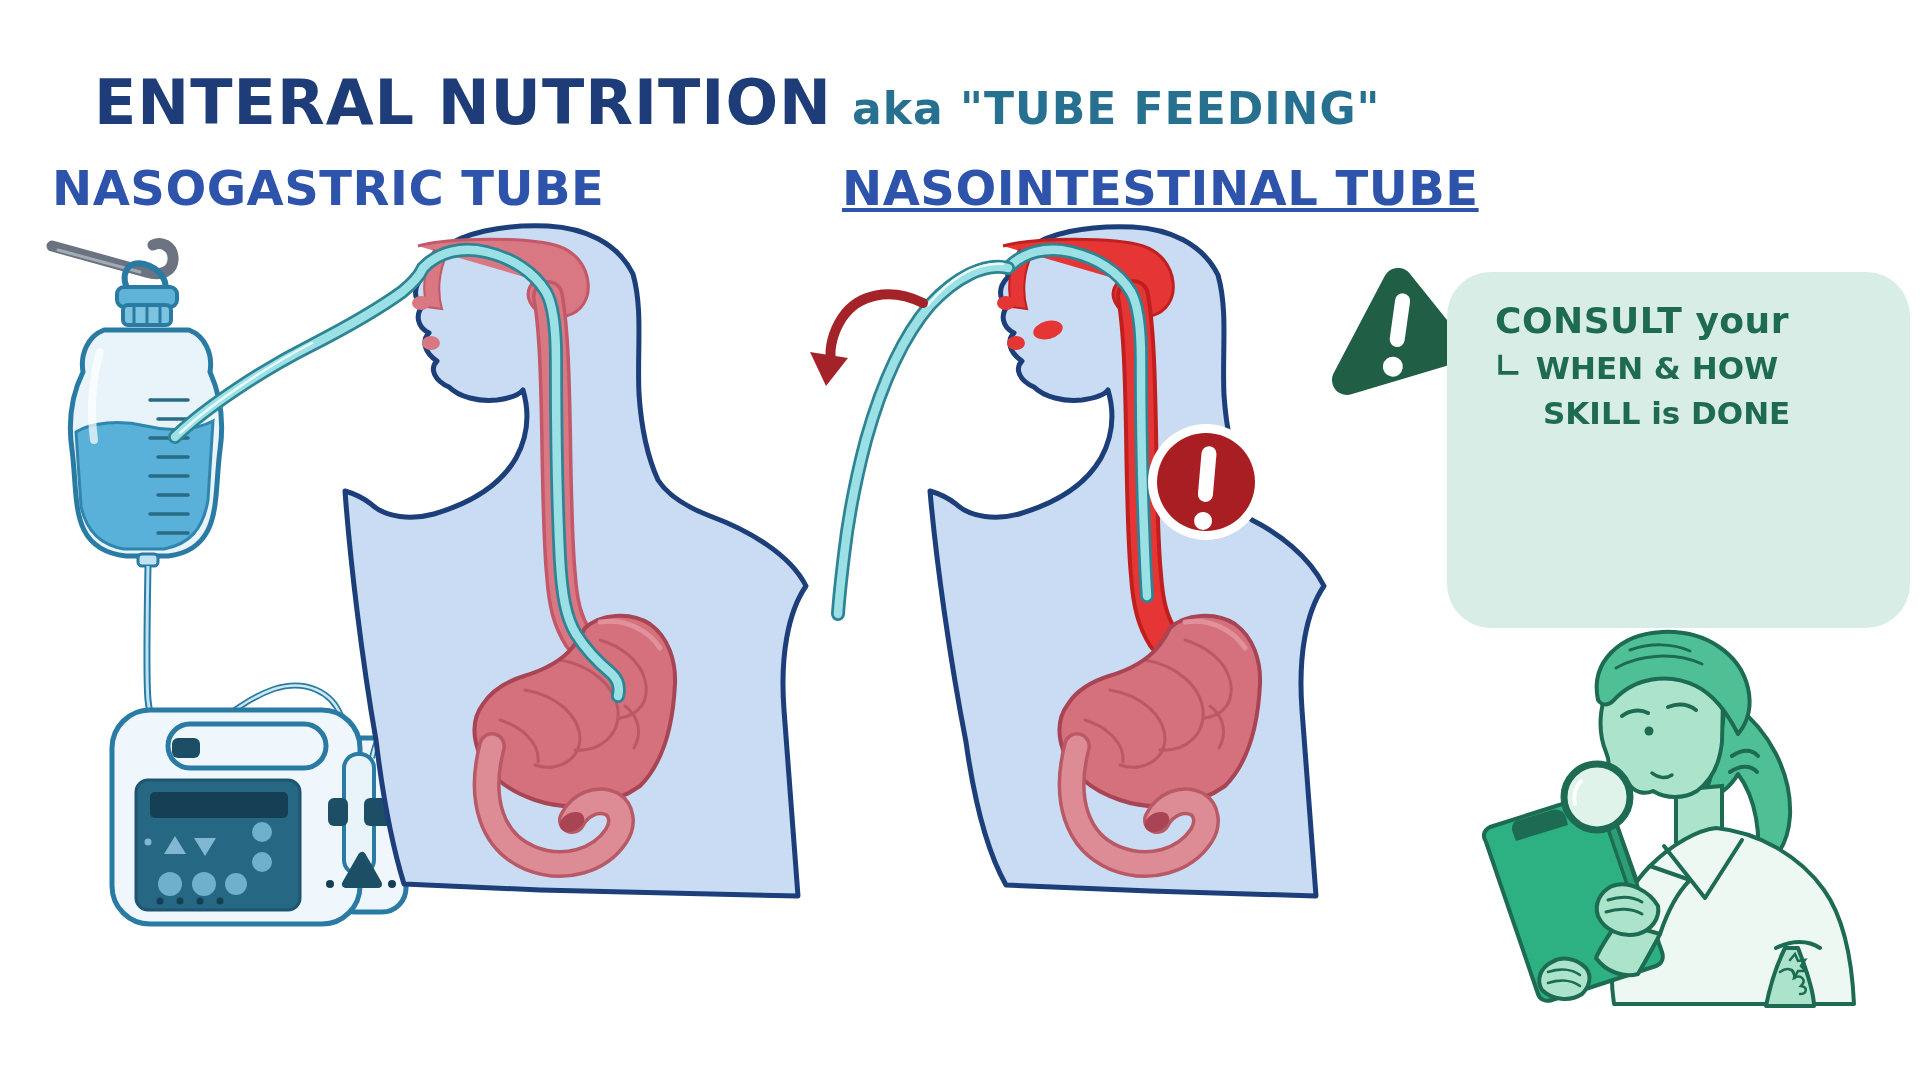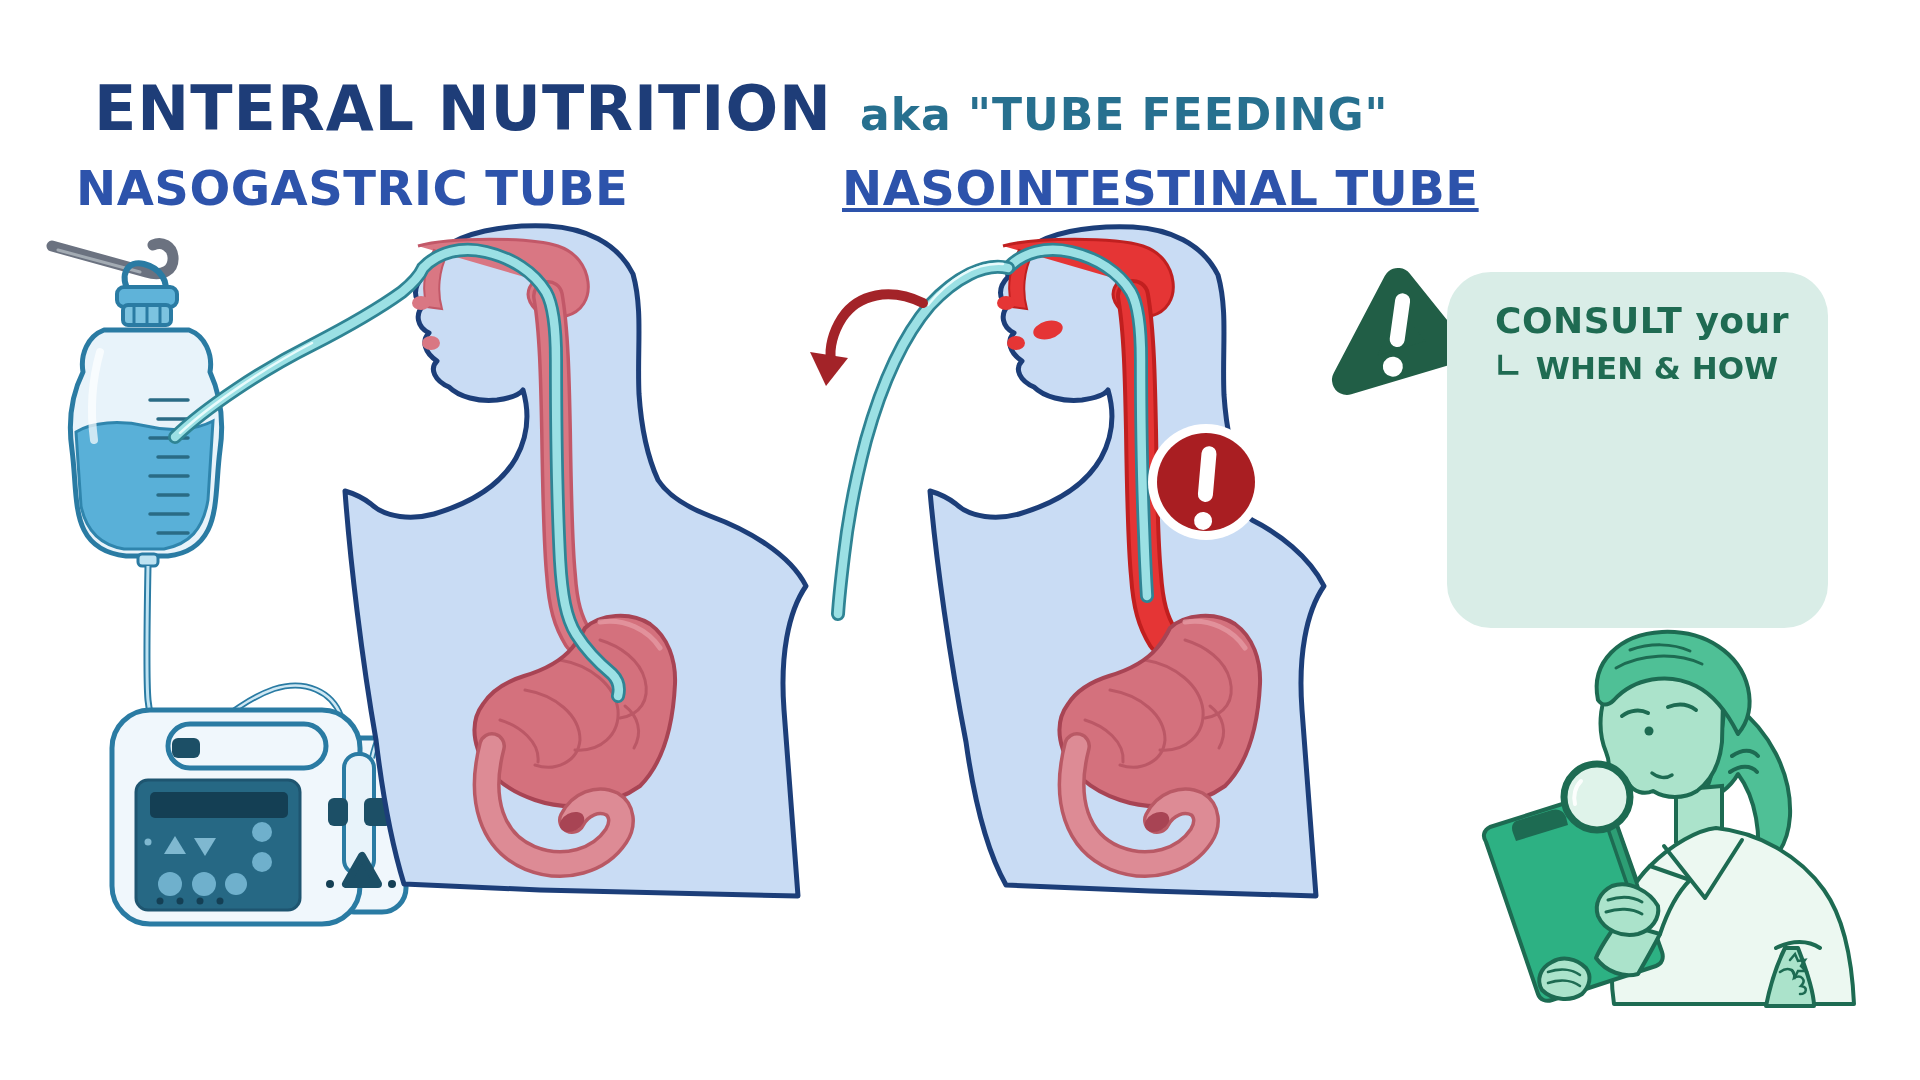--- a/index.html
+++ b/index.html
@@ -1,28 +1,28 @@
 <!DOCTYPE html>
 <html><head>
 <meta charset="utf-8">
 <style>
   html,body{margin:0;padding:0;background:#fff;}
   #stage{
     position:relative;width:1920px;height:1080px;overflow:hidden;background:#ffffff;
     font-family:"DejaVu Sans","Liberation Sans",sans-serif;
   }
   #art{position:absolute;left:0;top:0;width:1920px;height:1080px;}
-  .title-row{position:absolute;left:94px;top:72px;display:flex;align-items:baseline;gap:28px;white-space:nowrap;}
+  .title-row{position:absolute;left:94px;top:66px;display:flex;align-items:baseline;gap:20px;white-space:nowrap;}
   .main-title{font-size:62px;font-weight:700;color:#1e3d78;letter-spacing:1px;}
   .title-suffix{font-size:44px;font-weight:700;color:#27708f;letter-spacing:1px;}
   .panel-label{position:absolute;font-size:48px;font-weight:700;color:#2d53ab;letter-spacing:0.5px;white-space:nowrap;}
-  #label-ng{left:52px;top:160px;margin-left:24px;}
+  #label-ng{left:52px;top:160px;}
   #label-ni{left:842px;top:160px;text-decoration:underline;}
   .consult-box{
-    position:absolute;left:1447px;top:272px;width:381px;height:356px;box-sizing:border-box;
+    position:absolute;left:1447px;top:272px;width:463px;height:356px;box-sizing:border-box;
     background:#d9ede7;border-radius:44px;padding:26px 14px 0 48px;color:#1f6b52;
   }
   .consult-line{font-size:36px;font-weight:700;line-height:46px;letter-spacing:0.5px;white-space:nowrap;}
   .consult-sub{margin-top:4px;font-size:31px;font-weight:700;line-height:41px;white-space:nowrap;}
   .sub-first{display:flex;align-items:flex-start;}
   .elbow{font-size:32px;margin-right:14px;position:relative;top:-2px;}
   .sub-indent{margin-left:48px;}
 </style>
 </head>
 <body>
@@ -292,15 +292,16 @@
 
   <div id="label-ng" class="panel-label">NASOGASTRIC TUBE</div>
   <div id="label-ni" class="panel-label">NASOINTESTINAL TUBE</div>
 
   <div class="consult-box">
     <div class="consult-line">CONSULT your</div>
     <div class="consult-sub sub-first">
       <span class="elbow">∟</span>
       <span>WHEN &amp; HOW</span>
     </div>
+    <div class="consult-sub sub-indent">SKILL is DONE</div>
   </div>
 
 </div>
 
 </body></html>

